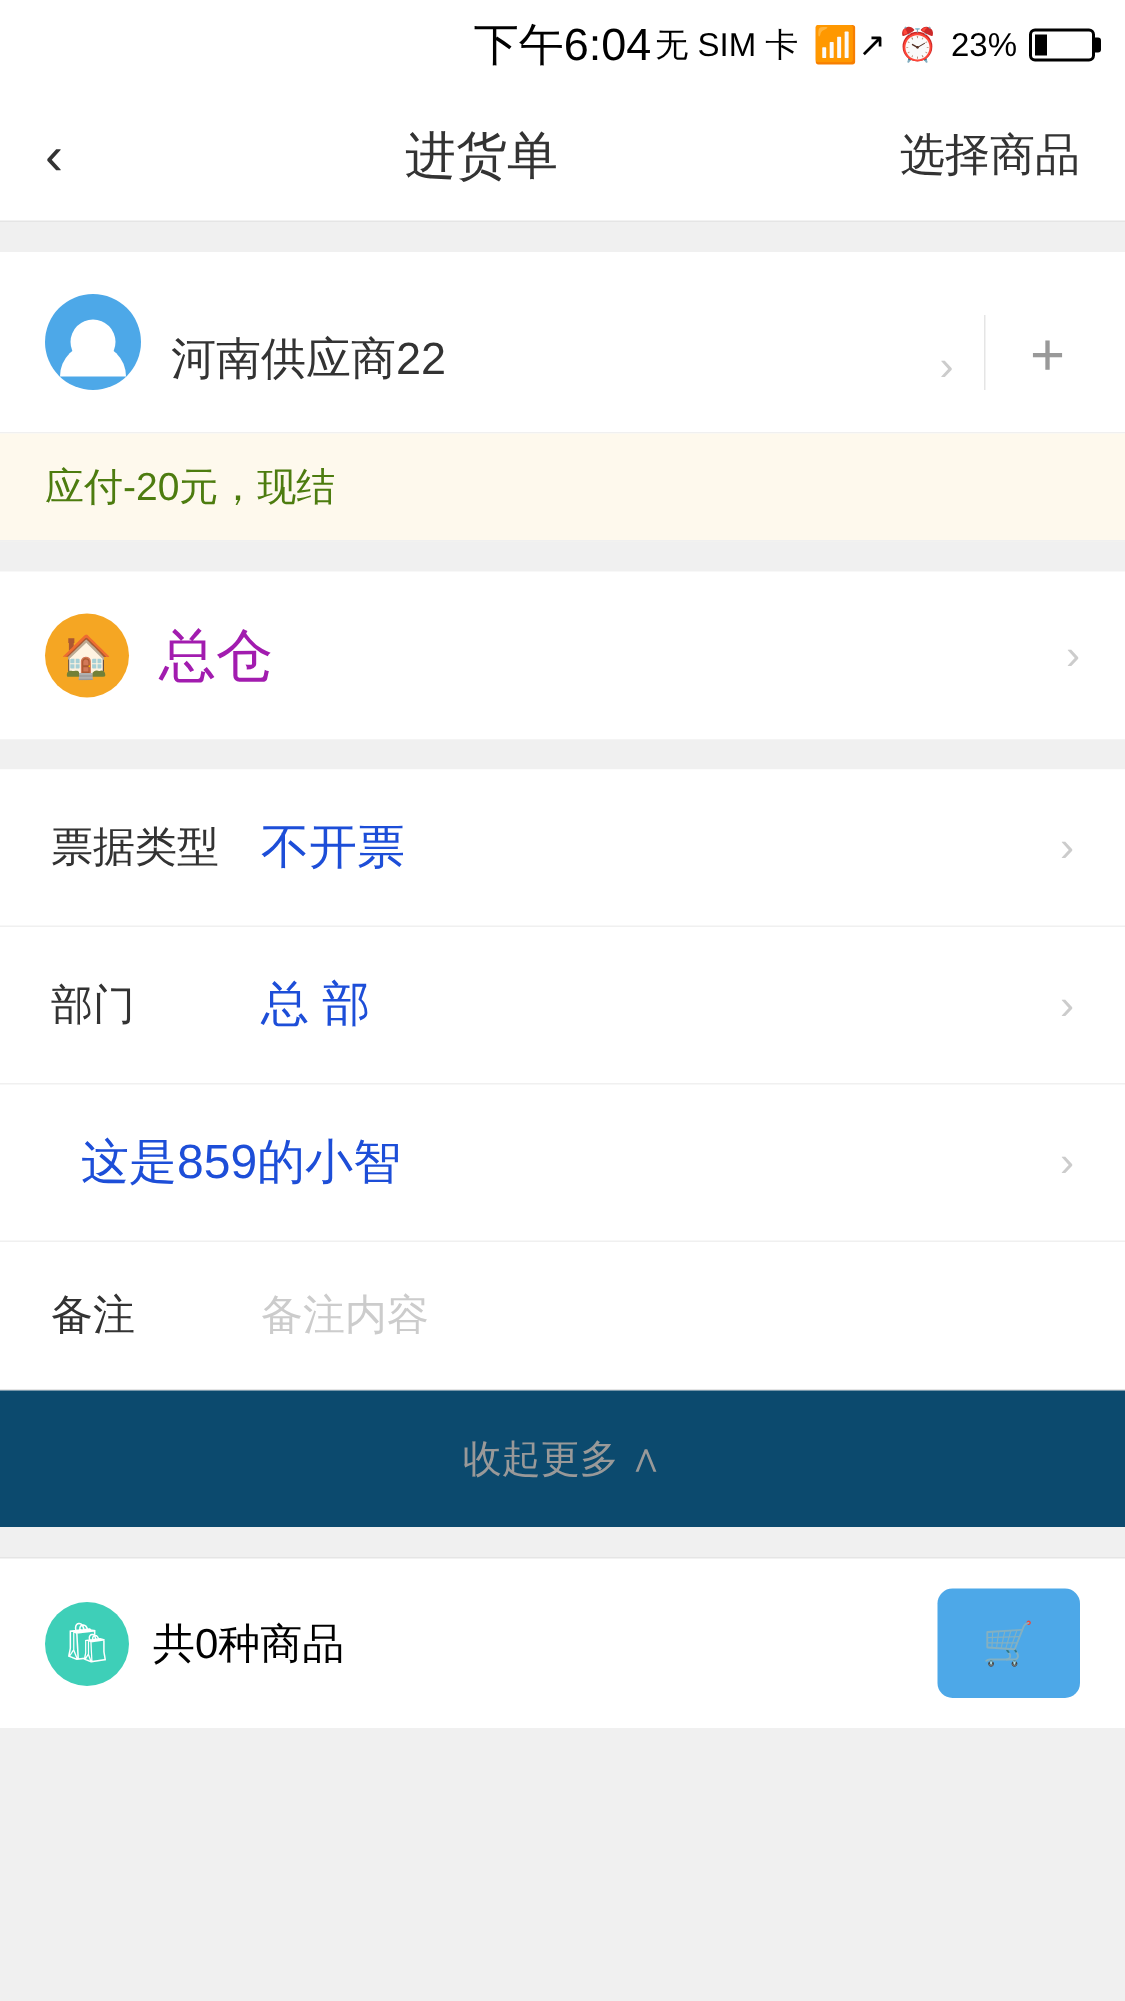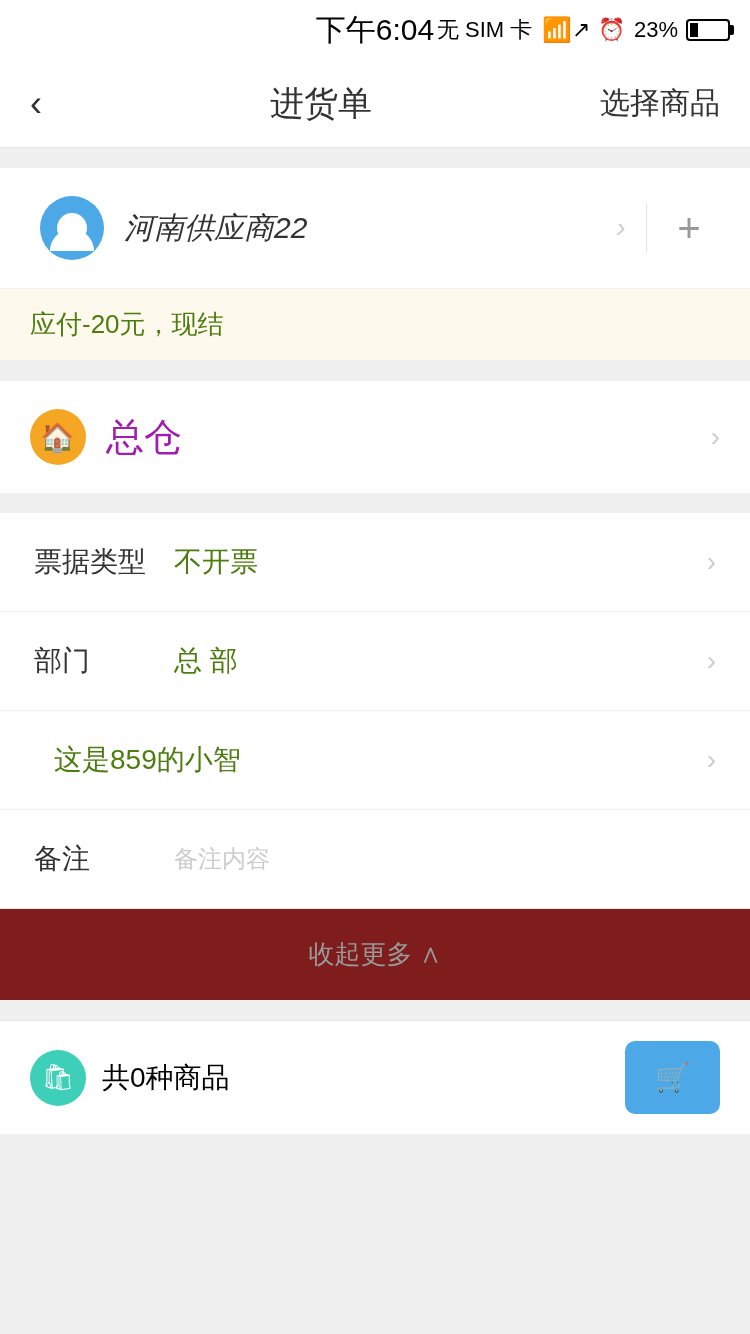--- a/index.html
+++ b/index.html
@@ -105,25 +105,24 @@
 
     
     .card-section {
       background: #fff;
       margin: 0;
     }
 
     
     .supplier-row {
       display: flex;
-      align-items: center;
-      padding: 28px 40px;
+      align-items: flex-end;
+      padding: 28px 30px;
       background: #fff;
       border-bottom: 1px solid #f0f0f0;
-      font-style: italic;
     }
     .supplier-avatar {
       width: 64px;
       height: 64px;
       border-radius: 50%;
       background: #4da8e8;
       display: flex;
       align-items: center;
       justify-content: center;
       margin-right: 20px;
@@ -213,34 +212,34 @@
       border-top: 1px solid #f0f0f0;
     }
     .form-label {
       font-size: 28px;
       color: #333;
       width: 120px;
       flex-shrink: 0;
     }
     .form-value {
       flex: 1;
-      font-size: 28px;
-      color: #4d7c0f;
+      font-size: 32px;
+      color: #1d4ed8;
       padding-left: 20px;
     }
     .form-placeholder {
       flex: 1;
-      font-size: 24px;
+      font-size: 28px;
       color: #ccc;
       padding-left: 20px;
     }
 
     
     .collapse-row {
-      background: #7f1d1d;
+      background: #0c4a6e;
       text-align: center;
       padding: 28px 0;
       font-size: 26px;
       color: #999;
       border-top: 1px solid #e5e5e5;
       cursor: pointer;
     }
 
     
     .bottom-bar {

